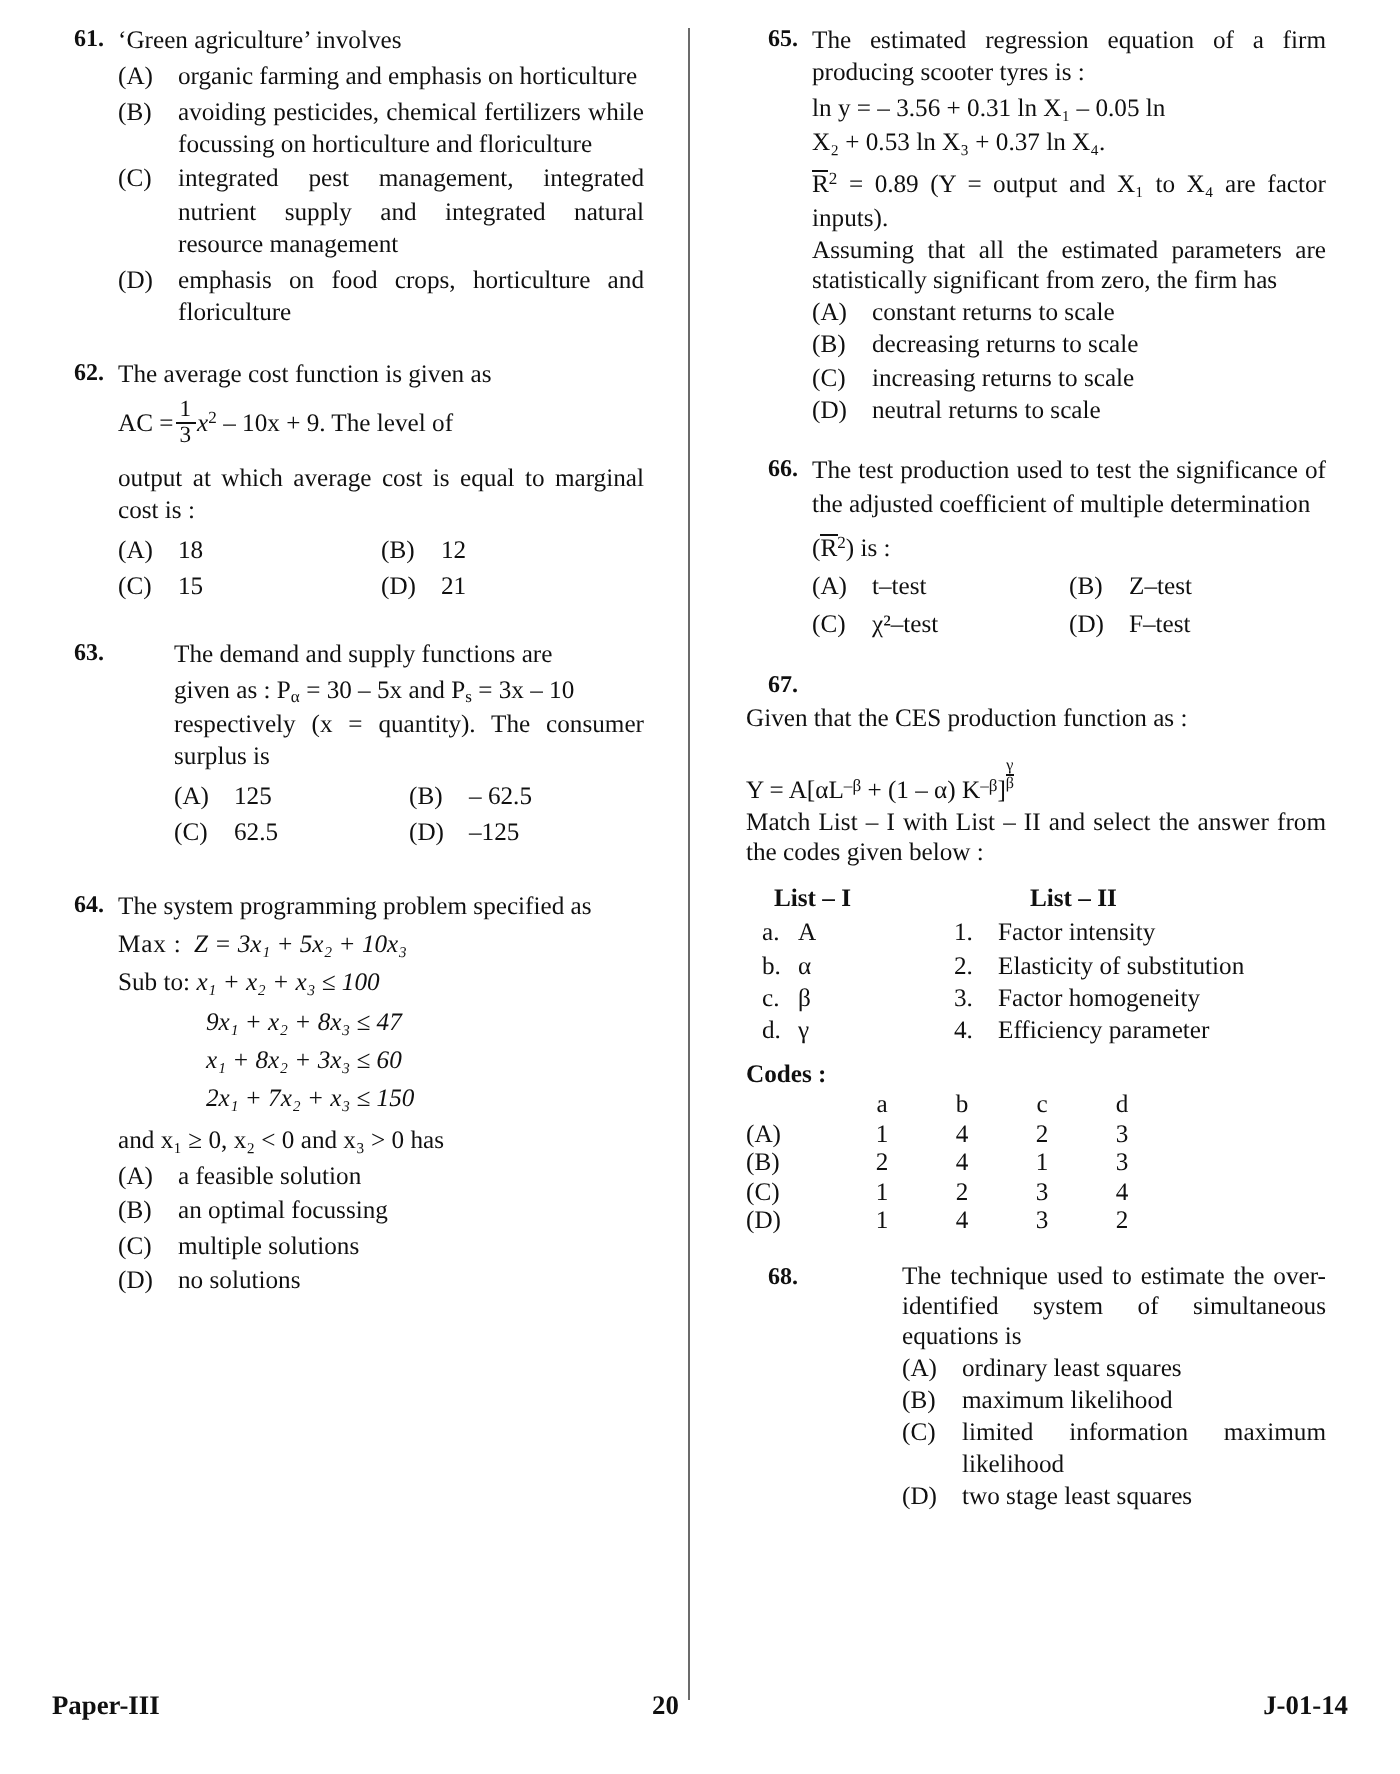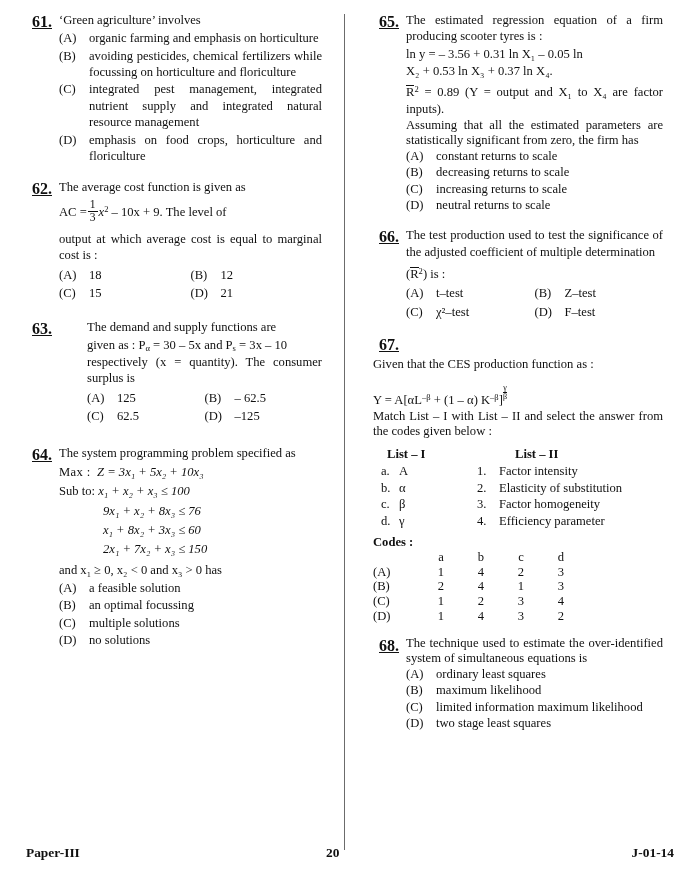--- a/index.html
+++ b/index.html
@@ -43,25 +43,24 @@
 
   
   .q {
     display: flex;
     margin-bottom: 13px;
   }
   .q-num {
     width: 26px;
     min-width: 26px;
     font-weight: bold;
-    font-size: 16px;
+    font-size: 12px;
     text-align: right;
     padding-right: 7px;
     line-height: 1.30;
-    text-decoration: underline;
   }
   .q-body {
     flex: 1;
     font-size: 12.6px;
     line-height: 1.30;
   }
   .stem {
     text-align: justify;
     text-justify: inter-word;
     margin: 0 0 1px 0;
@@ -293,21 +292,21 @@
           <p class="stem">The system programming problem specified as</p>
           <p class="stem eqline">
             <span class="spaced">Max :</span>
             &nbsp;<span class="it">Z = 3x₁ + 5x₂ + 10x₃</span>
           </p>
           <p class="stem eqline">
             <span>Sub to:</span>
             <span class="it">x₁ + x₂ + x₃ ≤ 100</span>
           </p>
           <p class="stem eqline eq-indent">
-            <span class="it">9x₁ + x₂ + 8x₃ ≤ 76</span>
+            <span class="it">9x₁ + x₂ + 8x₃ ≤ 47</span>
           </p>
           <p class="stem eqline eq-indent">
             <span class="it">x₁ + 8x₂ + 3x₃ ≤ 60</span>
           </p>
           <p class="stem eqline eq-indent">
             <span class="it">2x₁ + 7x₂ + x₃ ≤ 150</span>
           </p>
           <p class="stem" style="margin-top:4px;">and x₁ ≥ 0, x₂ &lt; 0 and x₃ &gt; 0 has</p>
           <div class="opts">
             <div class="opt">
@@ -475,21 +474,21 @@
               <span class="clab">(D)</span>
               <span class="cc">1</span>
               <span class="cc">4</span>
               <span class="cc">3</span>
               <span class="cc">2</span>
             </div>
           </div>
         </div>
       </div>
 
-      <div class="q" style="margin-top:9px;">
+      <div class="q" style="margin-top:9px;gap:45px;">
         <div class="q-num">68.</div>
         <div class="q-body">
           <p class="stem tight">The technique used to estimate the over-identified system of simultaneous equations is</p>
           <div class="opts" style="margin-top:1px;">
             <div class="opt" style="line-height:1.22;">
               <span class="opt-lab">(A)</span>
               <span class="opt-txt nojust">ordinary least squares</span>
             </div>
             <div class="opt" style="line-height:1.22;">
               <span class="opt-lab">(B)</span>

